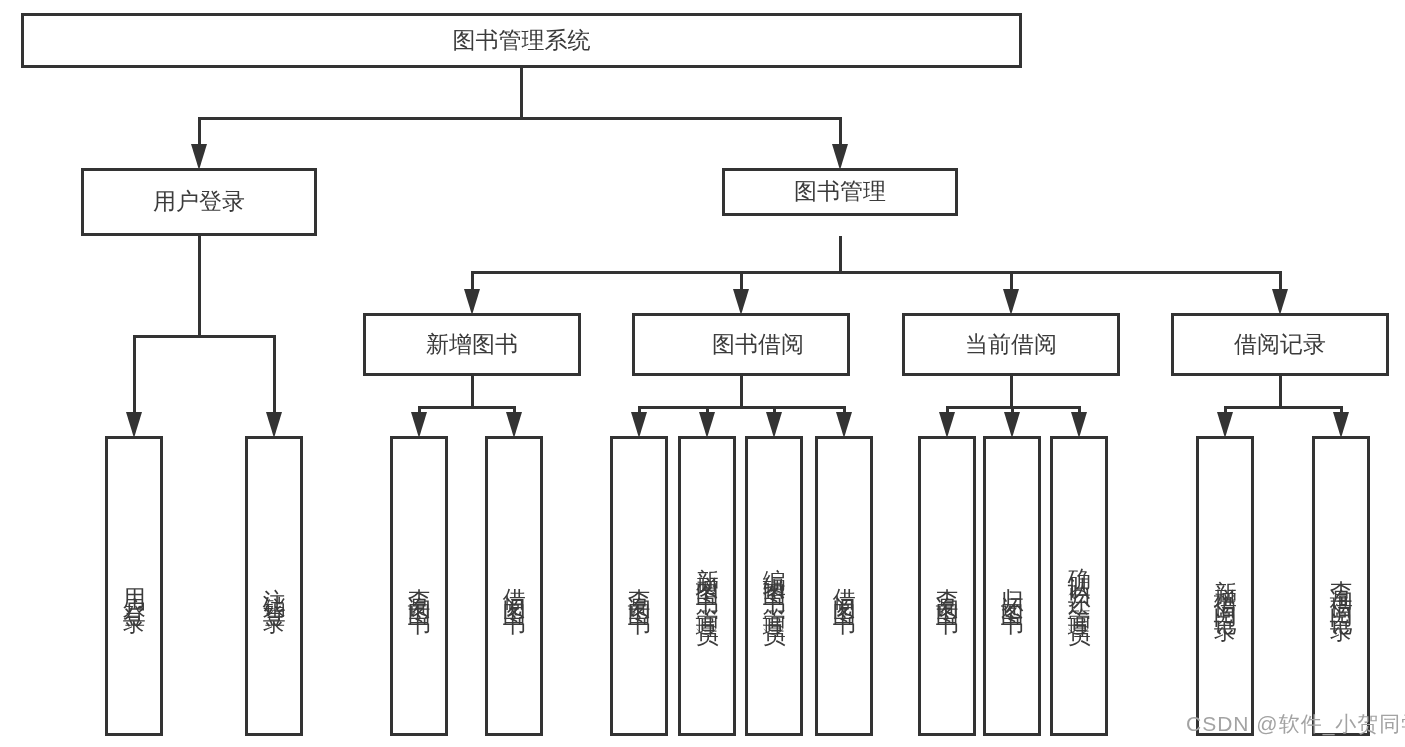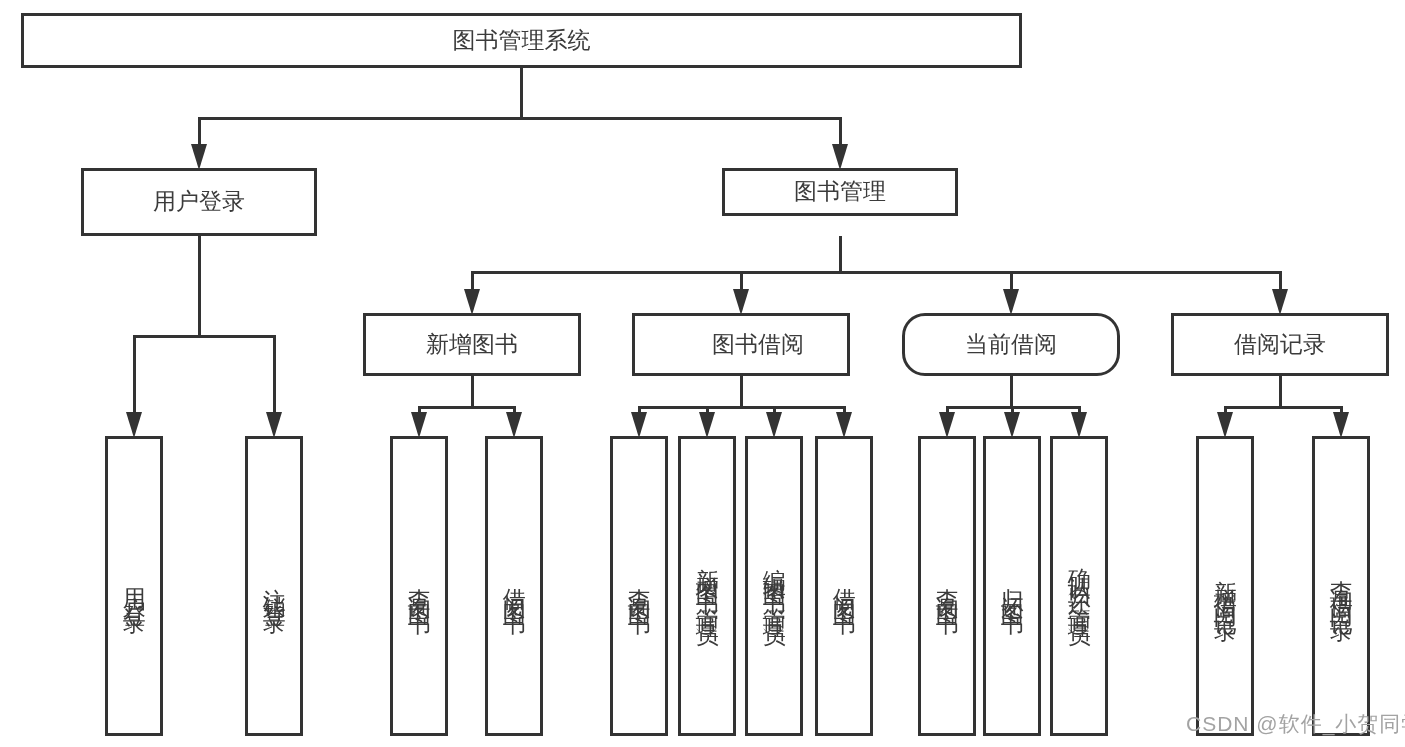--- a/index.html
+++ b/index.html
@@ -76,21 +76,21 @@
     </div>
     <div class="node" style="left: 722px; top: 168px; width: 236px; height: 48px; border-color: rgb(51, 51, 51);">
       <span class="node-label" style="color: rgb(59, 59, 59);">图书管理</span>
     </div>
     <div class="node" style="left: 363px; top: 313px; width: 218px; height: 63px; border-color: rgb(51, 51, 51);">
       <span class="node-label" style="color: rgb(59, 59, 59);">新增图书</span>
     </div>
     <div class="node" style="left: 632px; top: 313px; width: 218px; height: 63px; border-color: rgb(51, 51, 51); padding-left: 34px;">
       <span class="node-label" style="color: rgb(59, 59, 59);">图书借阅</span>
     </div>
-    <div class="node" style="left: 902px; top: 313px; width: 218px; height: 63px; border-color: rgb(51, 51, 51); border-radius: 23px;">
+    <div class="node" style="left: 902px; top: 313px; width: 218px; height: 63px; border-color: rgb(51, 51, 51);">
       <span class="node-label" style="color: rgb(59, 59, 59);">当前借阅</span>
     </div>
     <div class="node" style="left: 1171px; top: 313px; width: 218px; height: 63px; border-color: rgb(51, 51, 51);">
       <span class="node-label" style="color: rgb(59, 59, 59);">借阅记录</span>
     </div>
     <div class="node vertical" style="left: 105px; top: 436px; width: 58px; height: 300px; border-color: rgb(51, 51, 51);">
       <span class="node-label" style="color: rgb(59, 59, 59);">用户登录</span>
     </div>
     <div class="node vertical" style="left: 245px; top: 436px; width: 58px; height: 300px; border-color: rgb(51, 51, 51);">
       <span class="node-label" style="color: rgb(59, 59, 59);">注销登录</span>

